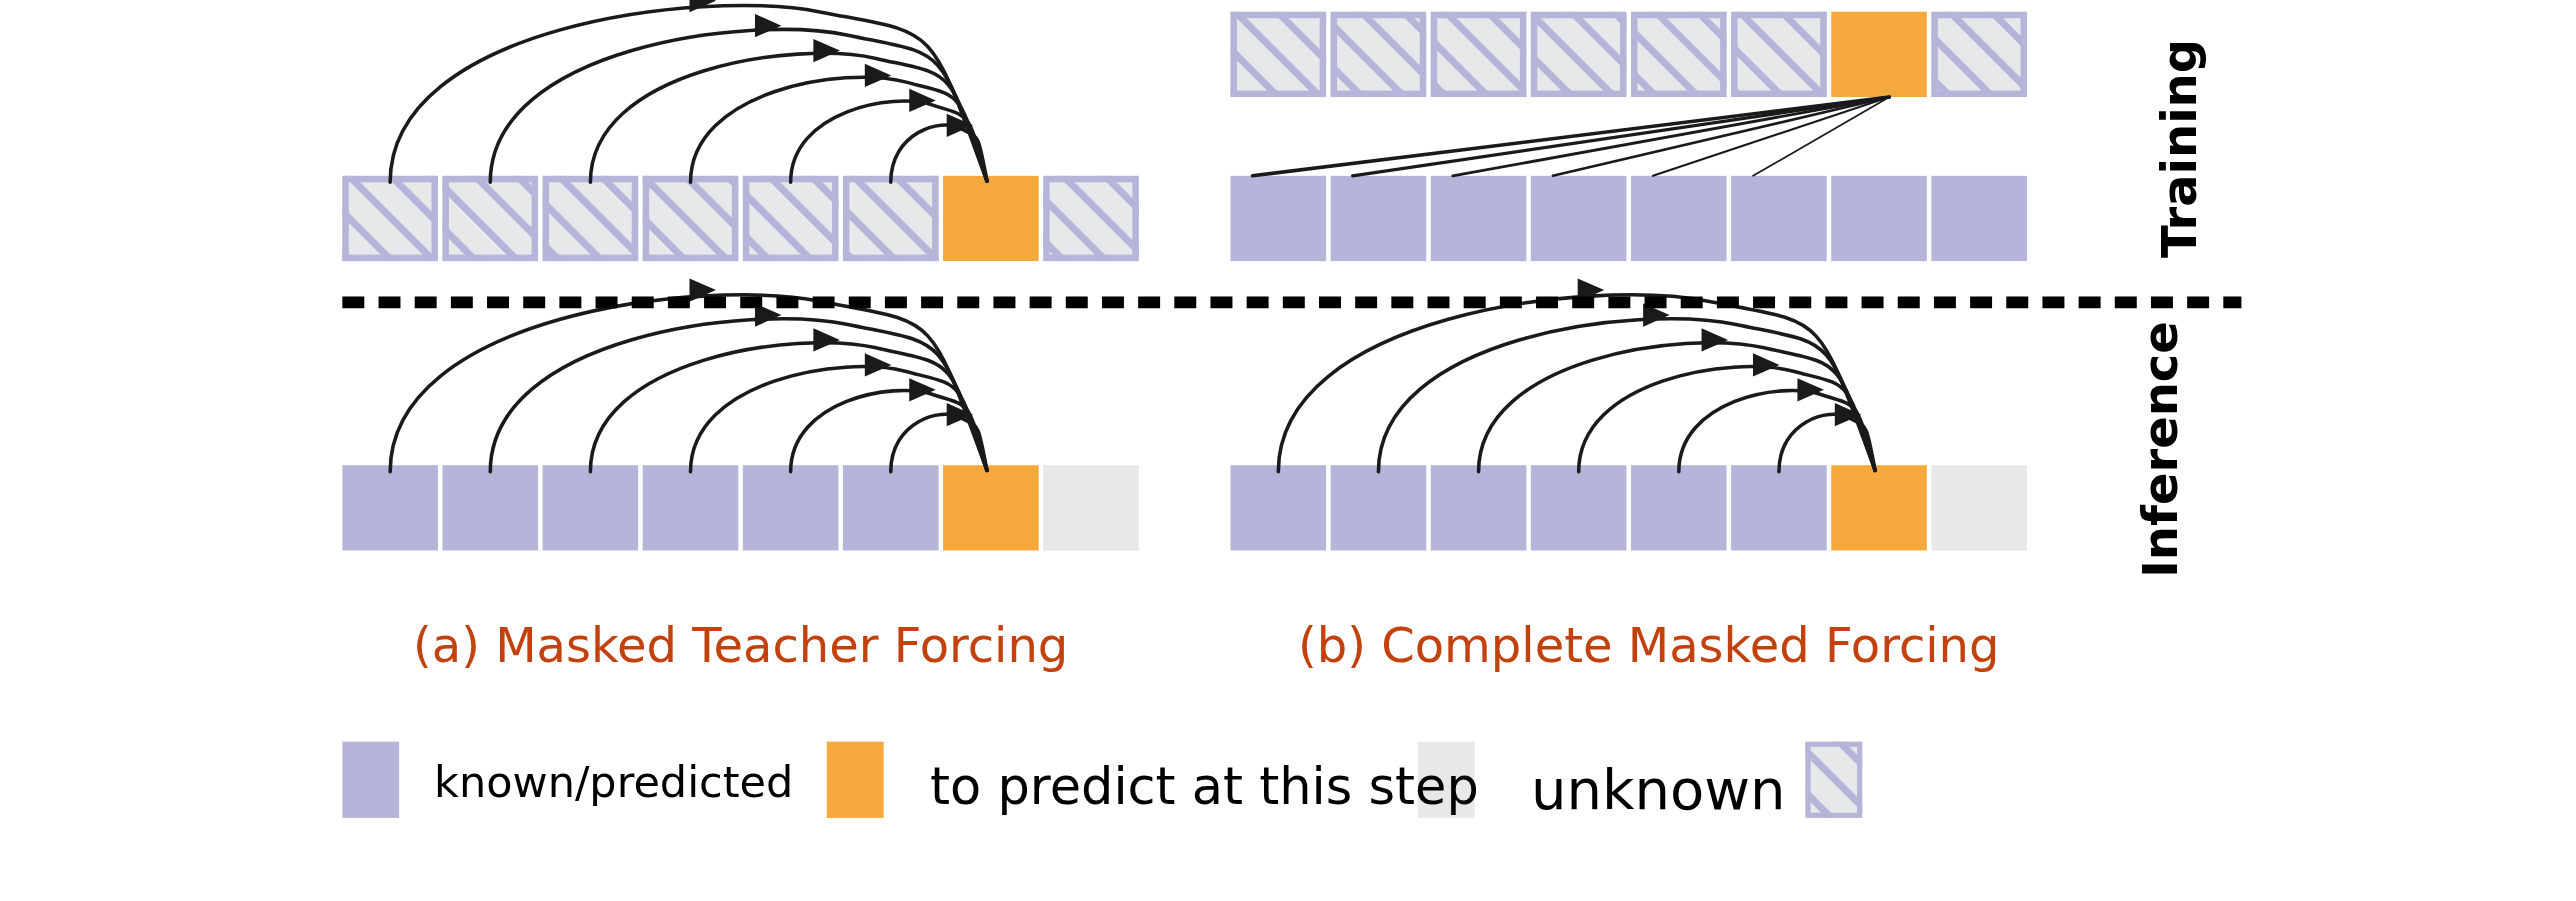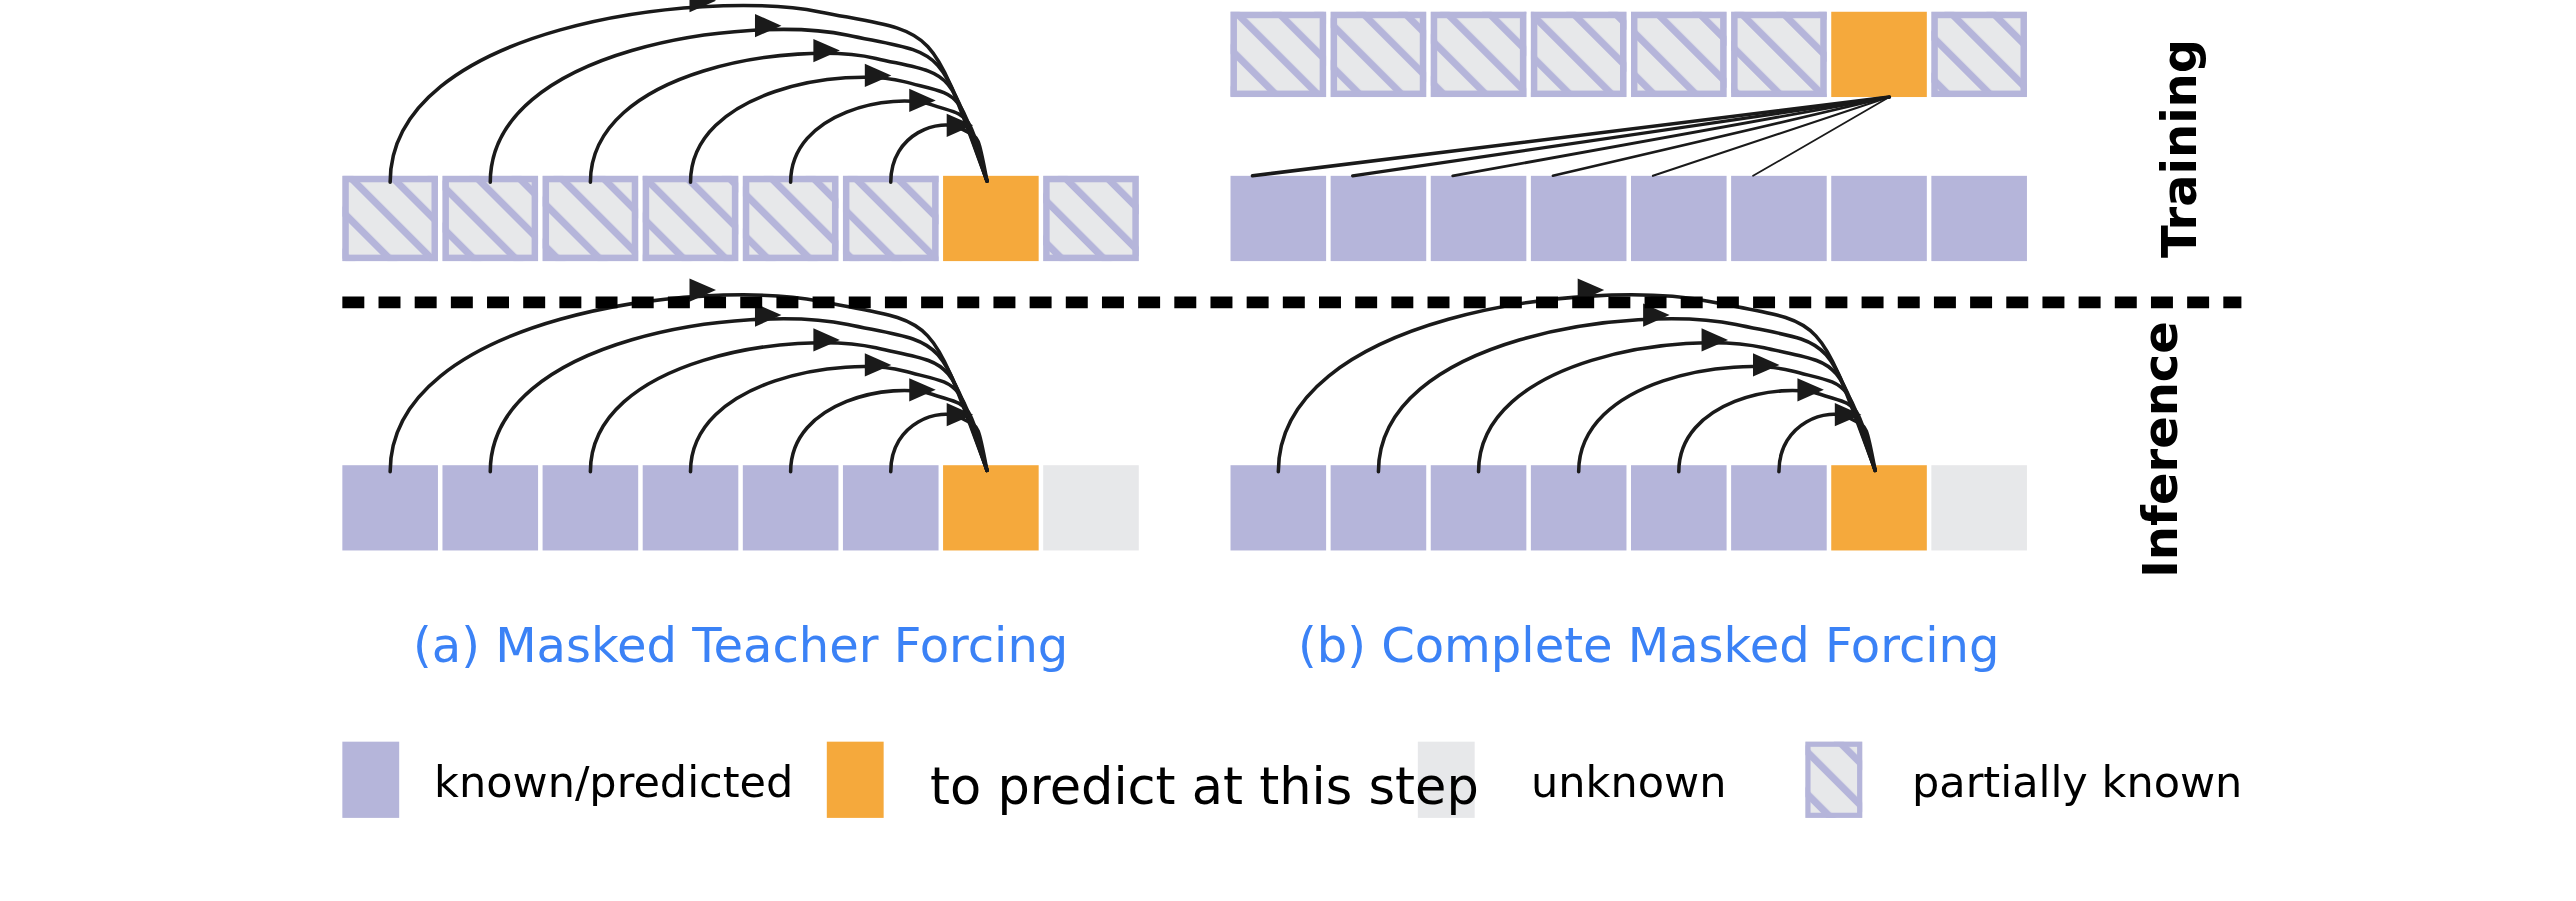--- a/index.html
+++ b/index.html
@@ -26,21 +26,21 @@
     font-family: "DejaVu Sans", sans-serif;
     font-weight: bold;
     color: #000000;
     white-space: nowrap;
     transform-origin: 0 0;
   }
   .caption {
     position: absolute;
     font-family: "DejaVu Sans", sans-serif;
     font-weight: normal;
-    color: #3b82f6;
+    color: #c2410c;
     white-space: nowrap;
     text-align: center;
   }
   .legend-label {
     position: absolute;
     font-family: "DejaVu Sans", sans-serif;
     color: #000000;
     white-space: nowrap;
   }
 </style>
@@ -202,18 +202,17 @@
   <div class="rot-label" id="label-inference" style="left:2132px; top:578px; transform: rotate(-90deg); font-size:48px;">Inference</div>
 
   <div class="caption" id="caption-a" style="left:413px; top:617px; width:646px; font-size:48px;">(a) Masked Teacher Forcing</div>
 
   <div class="caption" id="caption-b" style="left:1298px; top:617px; width:646px; font-size:48px;">(b) Complete Masked Forcing</div>
 
   <div class="legend-label" id="legend-label-0" style="left:434px; top:757px; font-size:43px;">known/predicted</div>
 
   <div class="legend-label" id="legend-label-1" style="left:930px; top:757px; font-size:51px;">to predict at this step</div>
 
-  <div class="legend-label" id="legend-label-2" style="left:1531px; top:757px; font-size:43px;">unknown</div>
-
-  <div class="legend-label" id="legend-label-3" style="left:1912px; top:757px; font-size:43px;">partially known</div>
+  <div class="legend-label" id="legend-label-2" style="left:1531px; top:757px; font-size:56px;">unknown</div>
+
 
 </div>
 
 
 </body></html>

